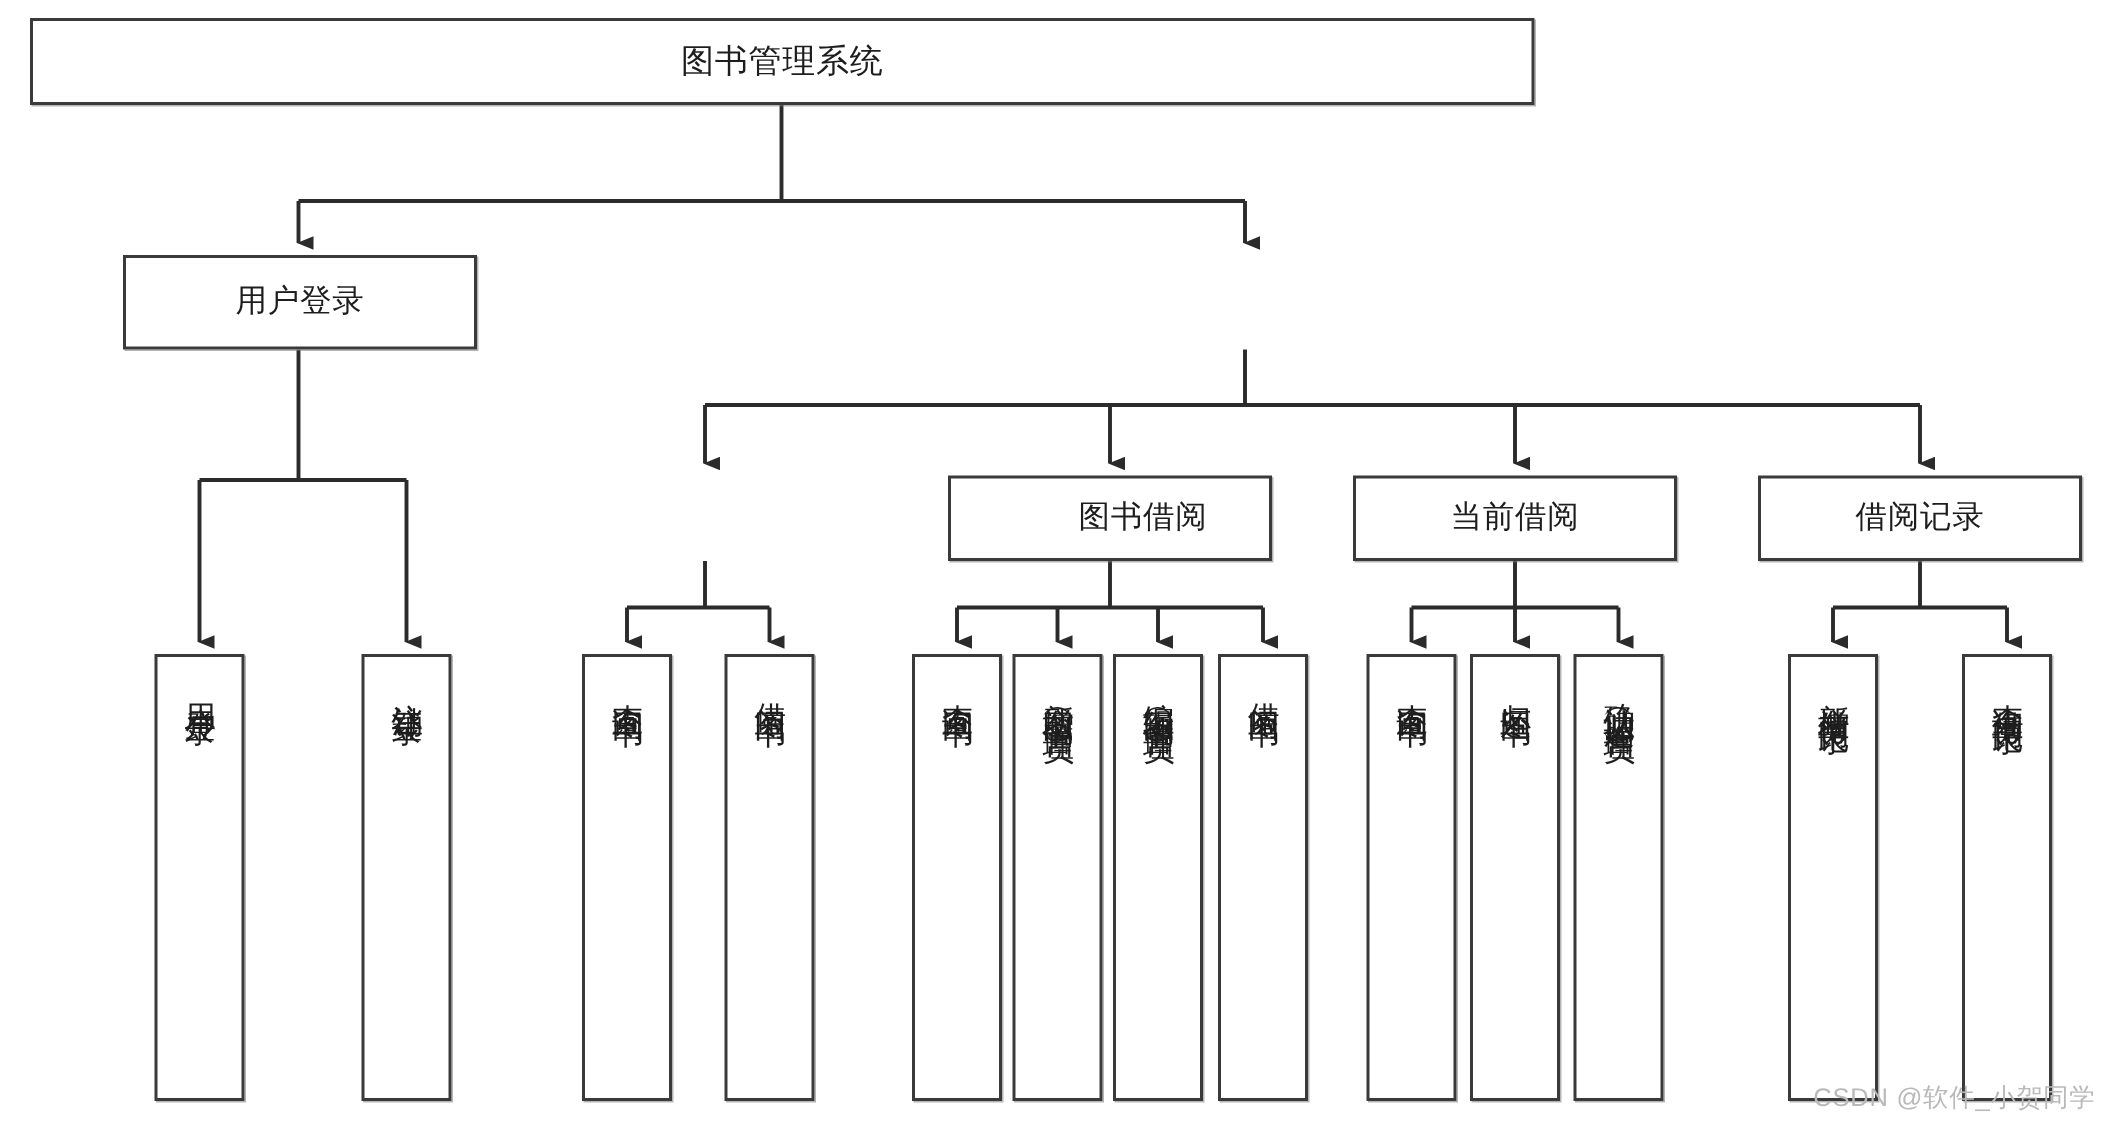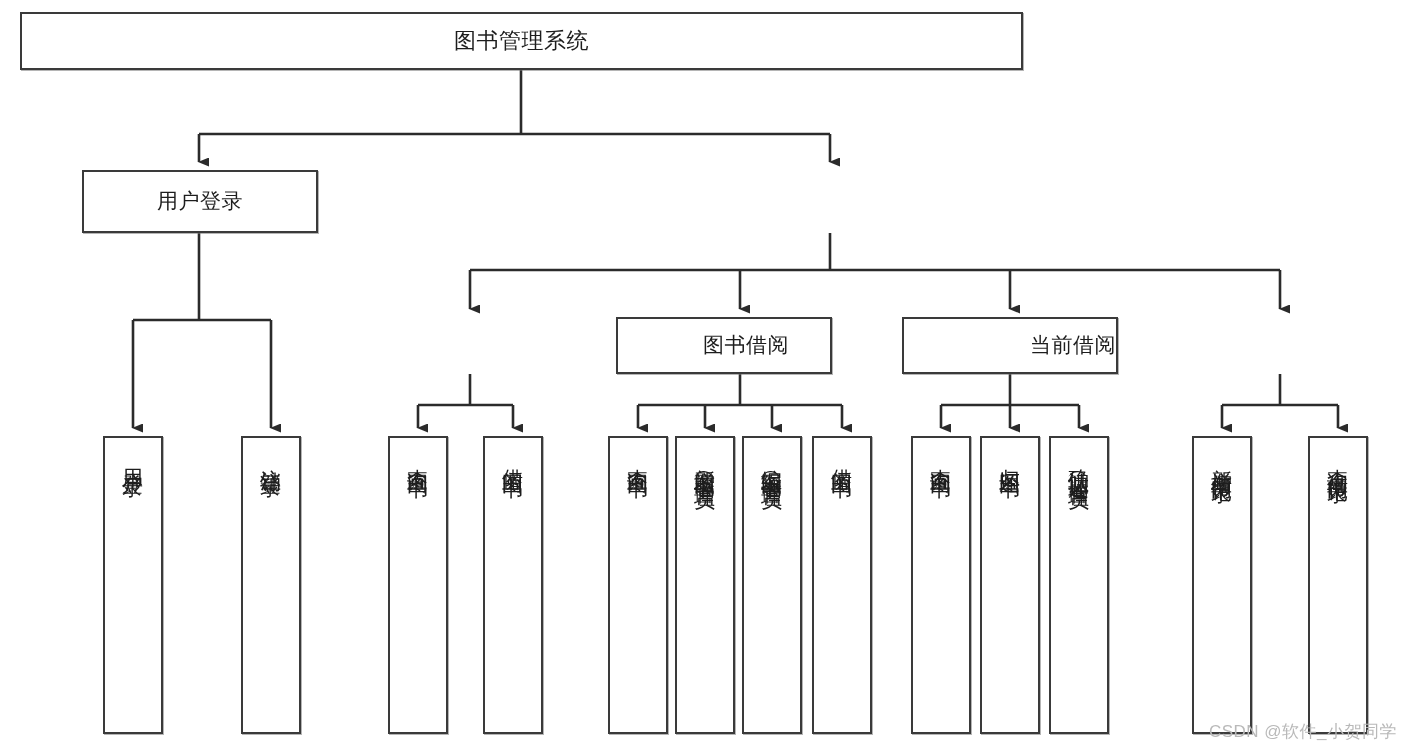--- a/index.html
+++ b/index.html
@@ -133,28 +133,31 @@
   <div class="node root" style="left:20px; top:12px; width:1003px; height:58px;">
     <span class="node-label">图书管理系统</span>
   </div>
 
   <div class="node branch" style="left:82px; top:170px; width:236px; height:63px;">
     <span class="node-label">用户登录</span>
   </div>
 
 
 
-  <div class="node branch" style="left:616px; top:317px; width:216px; height:57px;padding-left:44px;">
+  <div class="node branch" style="left:632px; top:317px; width:216px; height:57px;padding-left:44px;">
     <span class="node-label">图书借阅</span>
   </div>
 
-  <div class="node branch" style="left:902px; top:317px; width:216px; height:57px;justify-content:flex-end;">
+  <div class="node branch" style="left:902px; top:317px; width:216px; height:57px;">
     <span class="node-label">当前借阅</span>
   </div>
 
+  <div class="node branch" style="left:1172px; top:317px; width:216px; height:57px;">
+    <span class="node-label">借阅记录</span>
+  </div>
 
   <div class="node leaf" style="left:103px; top:436px; width:60px; height:298px;">
     <span class="node-label">用户登录</span>
   </div>
 
   <div class="node leaf" style="left:241px; top:436px; width:60px; height:298px;">
     <span class="node-label">注销登录</span>
   </div>
 
   <div class="node leaf" style="left:388px; top:436px; width:60px; height:298px;">

